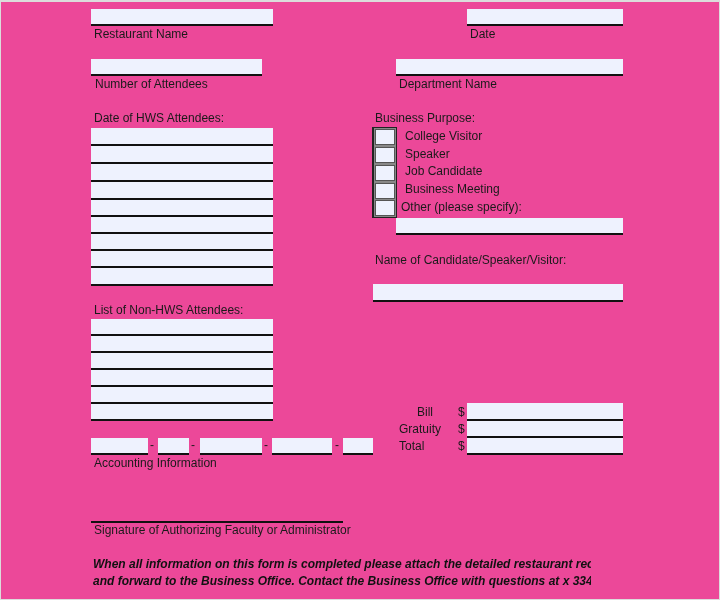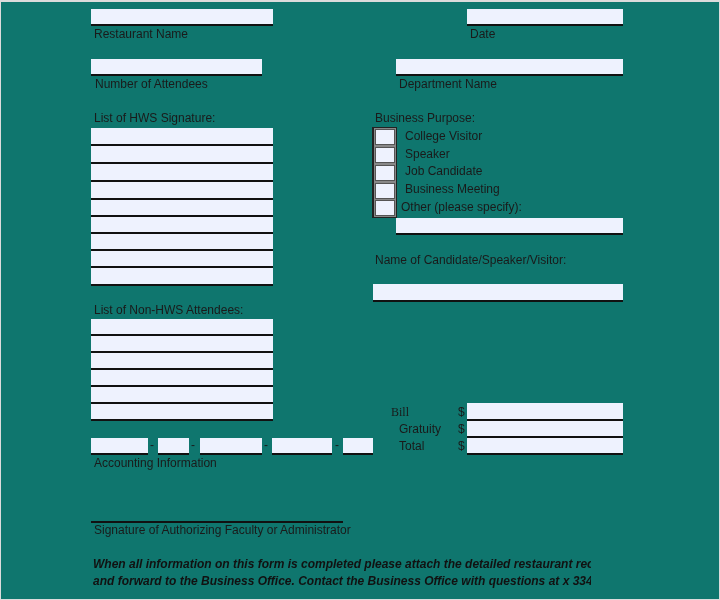--- a/index.html
+++ b/index.html
@@ -6,21 +6,21 @@
     body {
       width: 720px; height: 600px; overflow: hidden;
       background: #ffffff;
       font-family: "Liberation Sans", "DejaVu Sans", sans-serif;
       color: #1a1a1a;
     }
     .page {
       position: relative; width: 718px; height: 598px;
       border: 1px solid #dcdcdc; border-top: 2px solid #dcdcdc;
       box-sizing: border-box; width: 720px; height: 600px;
-      background: #0f766e;
+      background: #ec4899;
     }
     .field {
       position: absolute; background: #eef2fe;
       border-bottom: 2px solid #111;
       box-sizing: border-box;
     }
     .label {
       position: absolute; font-size: 12px; line-height: 14px;
       white-space: nowrap; color: #1a1a1a;
     }
@@ -51,21 +51,21 @@
 
   <div class="field" style="left:466px;top:7px;width:156px;height:17px;"></div>
   <div class="label" style="left:469px;top:25px;">Date</div>
 
   <div class="field" style="left:90px;top:57px;width:171px;height:17px;"></div>
   <div class="label" style="left:94px;top:75px;">Number of Attendees</div>
 
   <div class="field" style="left:395px;top:57px;width:227px;height:17px;"></div>
   <div class="label" style="left:398px;top:75px;">Department Name</div>
 
-  <div class="label" style="left:93px;top:109px;">List of HWS Signature:</div>
+  <div class="label" style="left:93px;top:109px;">Date of HWS Attendees:</div>
   <div>
     <div class="field" style="left:90px;top:126px;width:182px;height:18px;"></div>
     <div class="field" style="left:90px;top:144px;width:182px;height:18px;"></div>
     <div class="field" style="left:90px;top:162px;width:182px;height:18px;"></div>
     <div class="field" style="left:90px;top:180px;width:182px;height:18px;"></div>
     <div class="field" style="left:90px;top:198px;width:182px;height:17px;"></div>
     <div class="field" style="left:90px;top:215px;width:182px;height:17px;"></div>
     <div class="field" style="left:90px;top:232px;width:182px;height:17px;"></div>
     <div class="field" style="left:90px;top:249px;width:182px;height:17px;"></div>
     <div class="field" style="left:90px;top:266px;width:182px;height:18px;"></div>
@@ -92,21 +92,21 @@
   <div class="label" style="left:404px;top:127px;">College Visitor</div>
   <div class="label" style="left:404px;top:145px;">Speaker</div>
   <div class="label" style="left:404px;top:162px;">Job Candidate</div>
   <div class="label" style="left:404px;top:180px;">Business Meeting</div>
   <div class="label" style="left:400px;top:198px;">Other (please specify):</div>
   <div class="field" style="left:395px;top:216px;width:227px;height:17px;"></div>
 
   <div class="label" style="left:374px;top:251px;">Name of Candidate/Speaker/Visitor:</div>
   <div class="field" style="left:372px;top:282px;width:250px;height:18px;"></div>
 
-  <div class="label" style="left:390px;top:403px;font-family:Liberation Serif, serif;">Bill</div>
+  <div class="label" style="left:416px;top:403px;">Bill</div>
   <div class="label" style="left:457px;top:403px;">$</div>
   <div class="field" style="left:466px;top:401px;width:156px;height:18px;"></div>
 
   <div class="label" style="left:398px;top:420px;text-align:center;">Gratuity</div>
   <div class="label" style="left:457px;top:420px;">$</div>
   <div class="field" style="left:466px;top:419px;width:156px;height:17px;"></div>
 
   <div class="label" style="left:398px;top:437px;">Total</div>
   <div class="label" style="left:457px;top:437px;">$</div>
   <div class="field" style="left:466px;top:436px;width:156px;height:17px;"></div>

